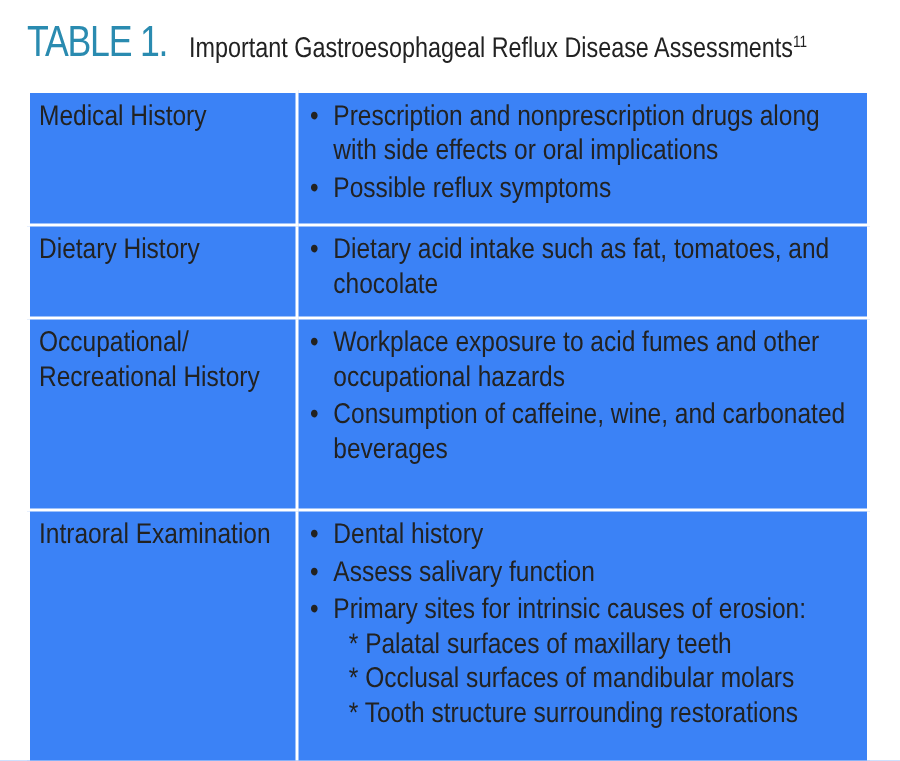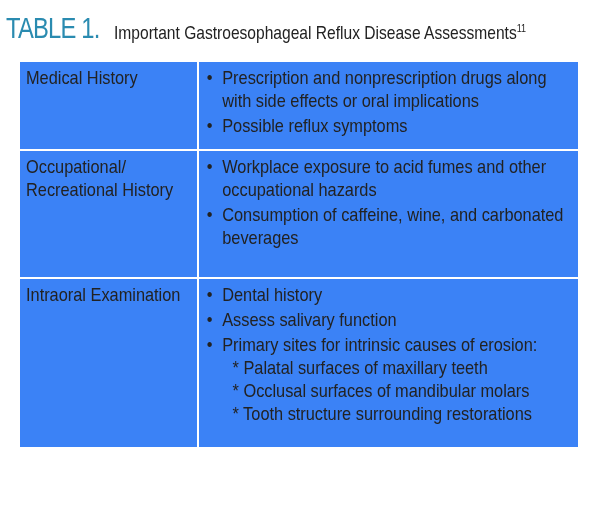--- a/index.html
+++ b/index.html
@@ -1,17 +1,17 @@
 <!DOCTYPE html>
 <html><head>
 <meta charset="utf-8">
 <style>
   html, body { margin: 0; padding: 0; background: #ffffff; }
   body { width: 600px; height: 507px; position: relative; overflow: hidden; font-family: "Liberation Sans", sans-serif; }
-  .title { position: absolute; left: 6px; top: 12px; white-space: nowrap; }
+  .title { position: absolute; left: 18px; top: 12px; white-space: nowrap; }
   .title .label { color: #2a8bb0; font-size: 29px; letter-spacing: -1px; transform: scaleX(0.82); transform-origin: left; display: inline-block; }
   .title .caption { color: #222; font-size: 19px; position: absolute; left: 108px; top: 10px; transform: scaleX(0.82); transform-origin: left; display: inline-block; }
   .title sup { font-size: 11px; }
   table { position: absolute; left: 18px; top: 60px; width: 562px; border-collapse: collapse; background: #3b82f6; }
   td { border: 2px solid #ffffff; vertical-align: top; color: #222; font-size: 19px; line-height: 23px; padding: 4px 6px 8px 6px; }
   td.cat { width: 165px; }
   .cell-inner { transform: scaleX(0.86); transform-origin: left; width: 116%; }
   ul { margin: 0; padding: 0; list-style: none; }
   li { position: relative; padding-left: 20px; margin-bottom: 2px; }
   li::before { content: "•"; position: absolute; left: 2px; top: 0; }
@@ -29,20 +29,32 @@
   <tbody>
       <tr style="height:89px">
     <td class="cat">
           <div class="cell-inner">Medical History</div>
         </td>
     <td>
           <div class="cell-inner">
             <ul>
       <li>Prescription and nonprescription drugs along with side effects or oral implications</li>
       <li>Possible reflux symptoms</li>
+    </ul>
+          </div>
+        </td>
+  </tr>
+  <tr style="height:56px">
+    <td class="cat">
+          <div class="cell-inner">Dietary History</div>
+        </td>
+    <td>
+          <div class="cell-inner">
+            <ul>
+      <li>Dietary acid intake such as fat, tomatoes, and chocolate</li>
     </ul>
           </div>
         </td>
   </tr>
   <tr style="height:128px">
     <td class="cat">
           <div class="cell-inner">Occupational/ Recreational History</div>
         </td>
     <td>
           <div class="cell-inner">

